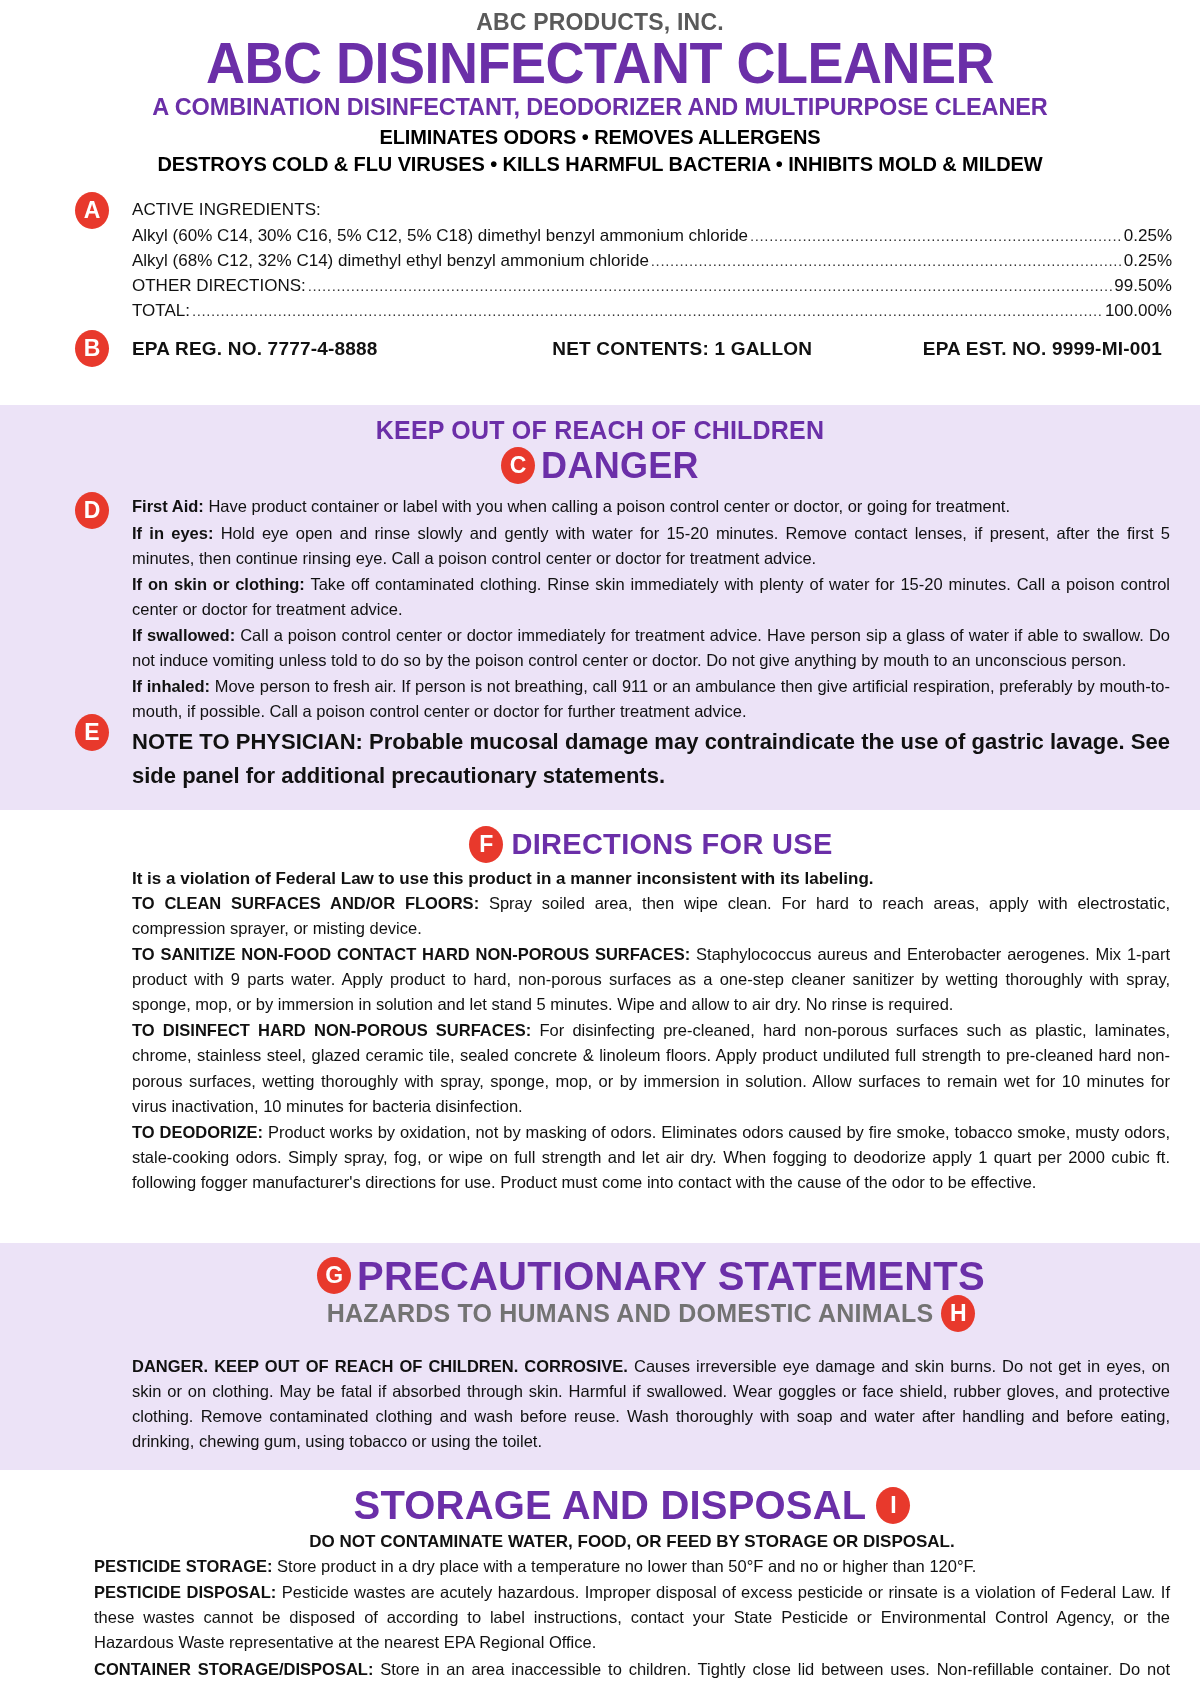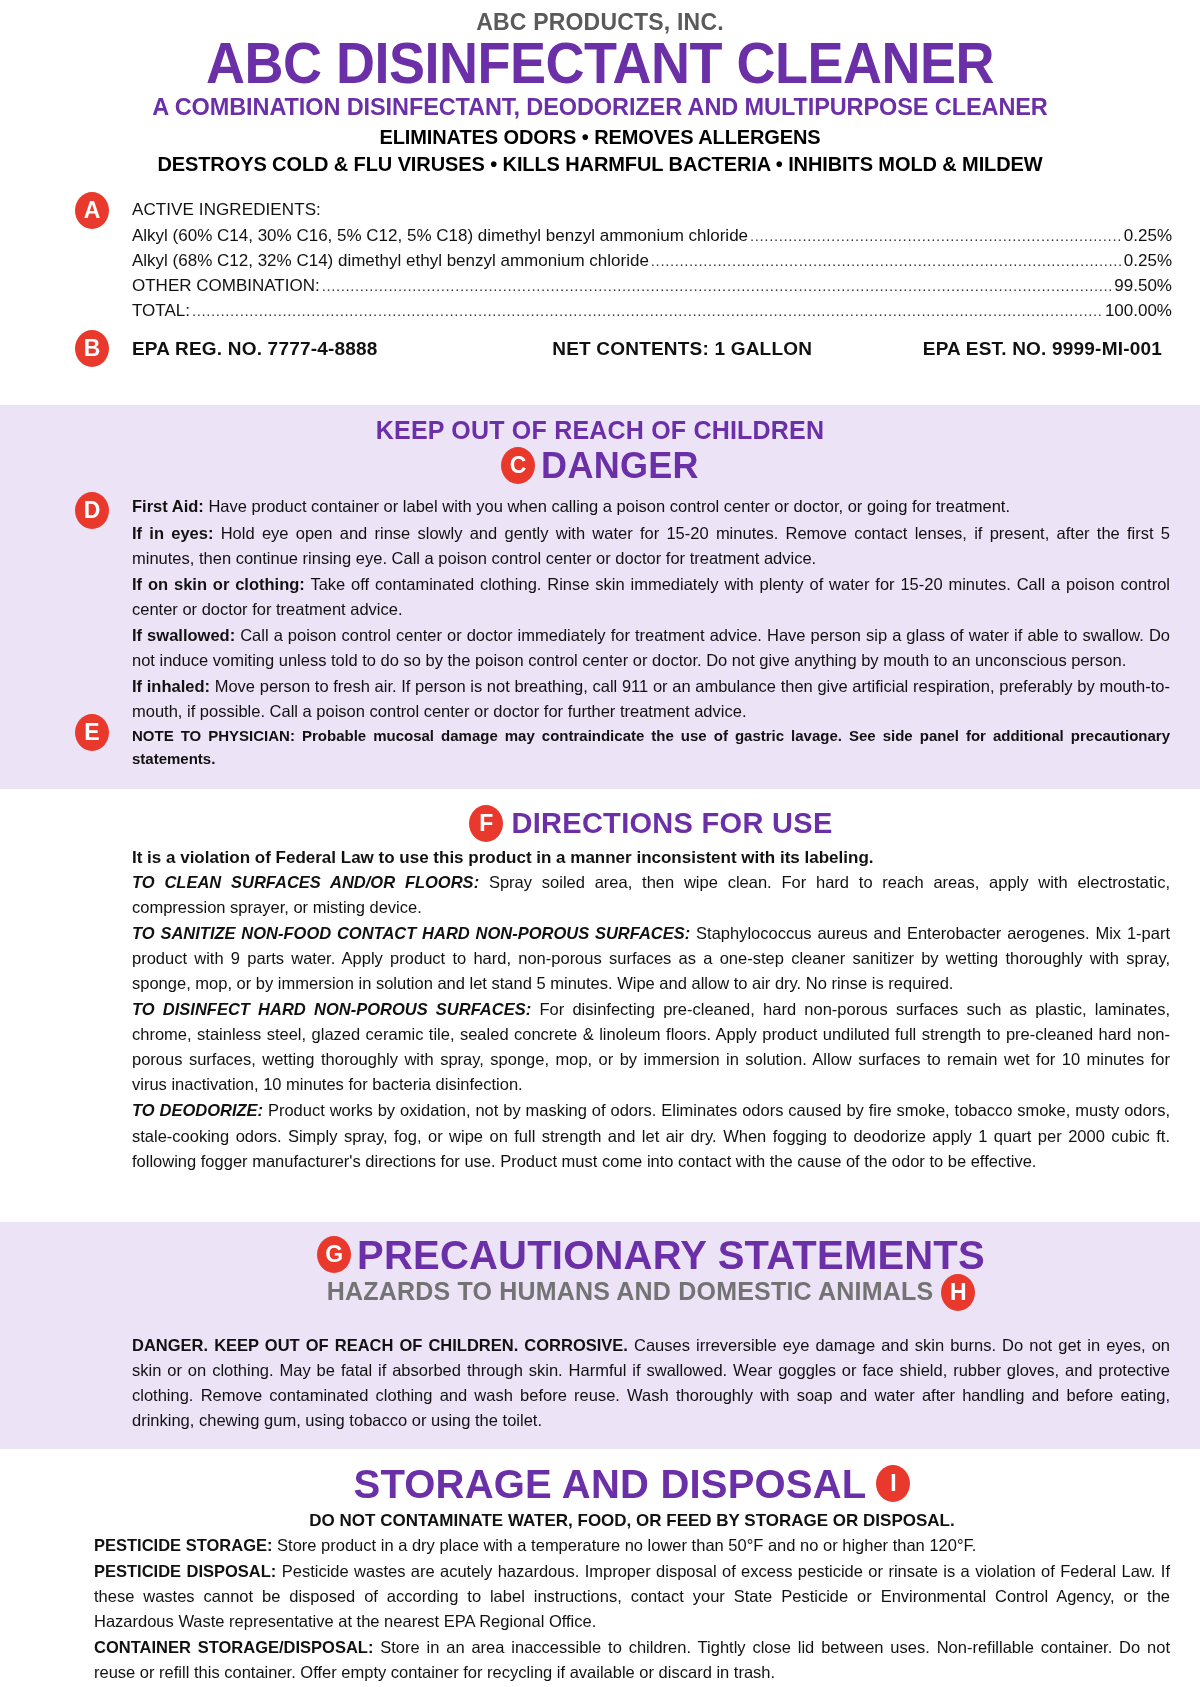--- a/index.html
+++ b/index.html
@@ -171,21 +171,21 @@
   .marker-e { left: 75px; top: 228px; }
   .fa-p {
     font-size: 16.5px;
     line-height: 1.52;
     text-align: justify;
     margin: 0 0 1px 0;
     color: #111;
   }
   .fa-p b { font-weight: bold; }
   .fa-note {
-    font-size: 15px;
+    font-size: 22px;
     line-height: 1.52;
     font-weight: bold;
     text-align: justify;
     margin: 0;
   }
 
   
   .dir-wrap {
     padding: 16px 30px 16px 132px;
   }
@@ -206,21 +206,21 @@
     font-size: 17px;
     font-weight: bold;
     margin: 2px 0 2px 0;
   }
   .dir-p {
     font-size: 16.5px;
     line-height: 1.52;
     text-align: justify;
     margin: 0 0 1px 0;
   }
-  .dir-p b { font-weight: bold; font-style: italic; }
+  .dir-p b { font-weight: bold; }
 
   
   .prec-wrap {
     padding: 12px 30px 16px 132px;
   }
   .prec-head-row {
     display: flex;
     align-items: center;
     justify-content: center;
     gap: 6px;
@@ -309,21 +309,21 @@
       <span class="pct">0.25%</span>
     </div>
 
     <div class="ing-row">
       <span class="nm">Alkyl (68% C12, 32% C14) dimethyl ethyl benzyl ammonium chloride</span>
       <span class="dots">......................................................................................................................................................................................................</span>
       <span class="pct">0.25%</span>
     </div>
 
     <div class="ing-row">
-      <span class="nm">OTHER COMBINATION:</span>
+      <span class="nm">OTHER DIRECTIONS:</span>
       <span class="dots">......................................................................................................................................................................................................</span>
       <span class="pct">99.50%</span>
     </div>
 
     <div class="ing-row">
       <span class="nm">TOTAL:</span>
       <span class="dots">......................................................................................................................................................................................................</span>
       <span class="pct">100.00%</span>
     </div>
   </div>

